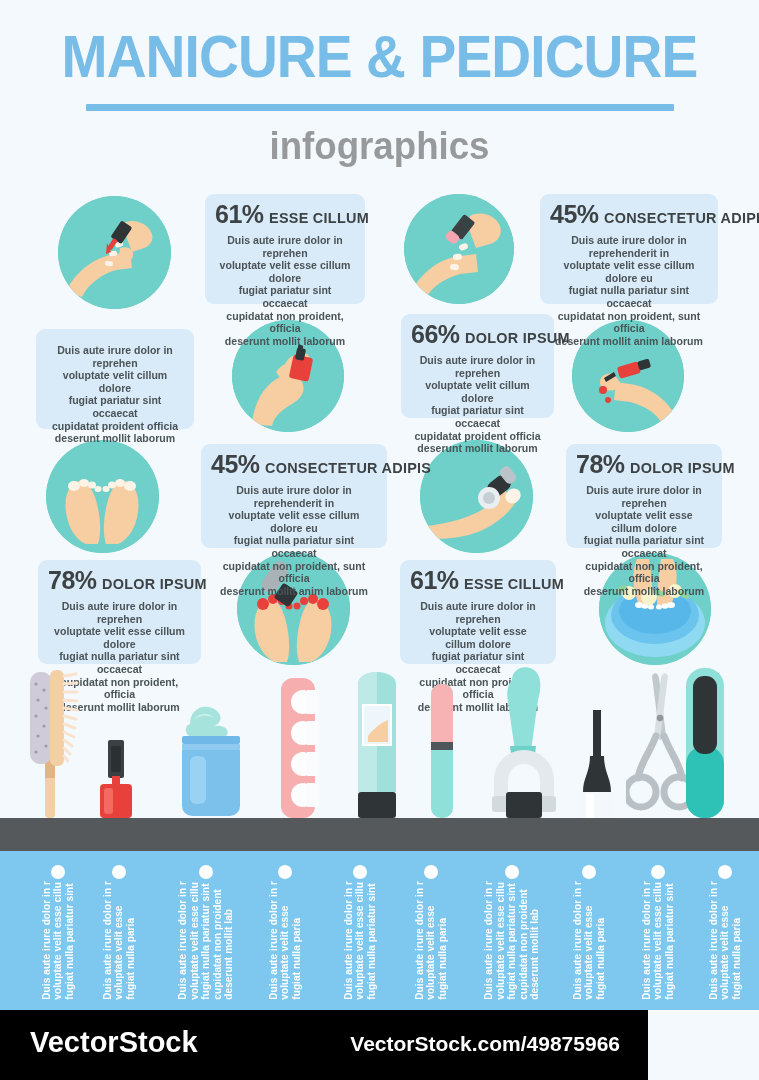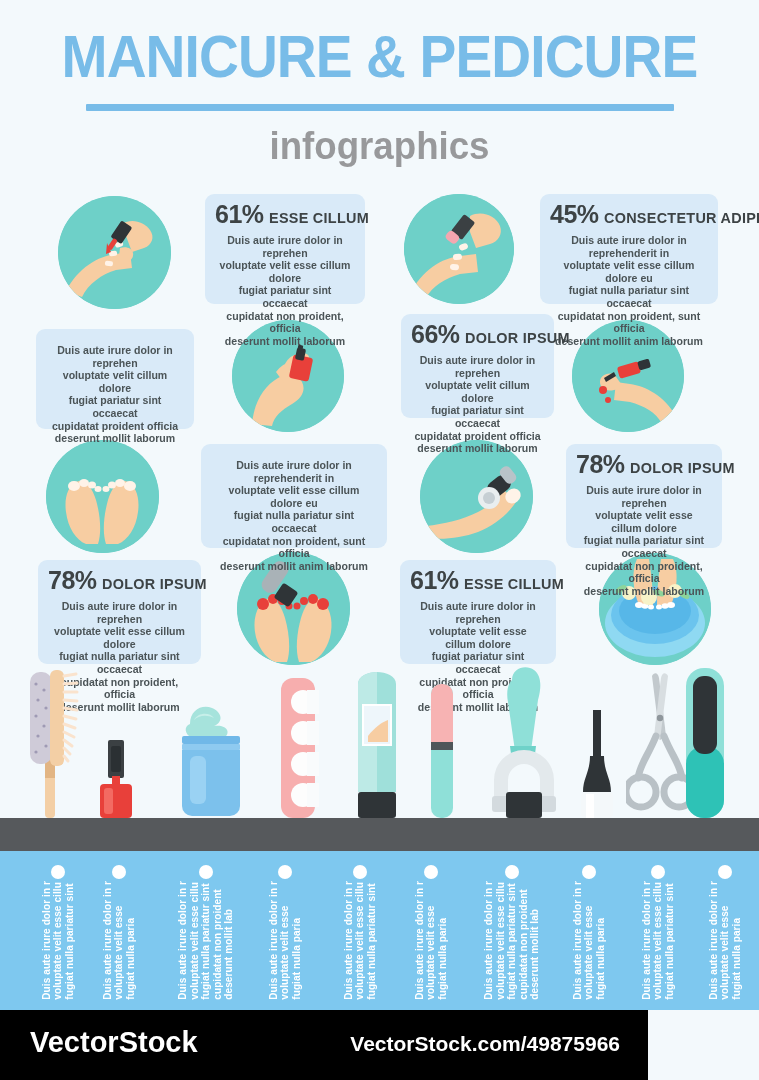--- a/index.html
+++ b/index.html
@@ -260,20 +260,23 @@
       <span class="pct">66%</span><span class="lbl">DOLOR IPSUM</span>
     </div>
     <div class="card-body" style="white-space:pre-line;">Duis aute irure dolor in reprehen
 voluptate velit cillum dolore
 fugiat pariatur sint occaecat
 cupidatat proident officia
 deserunt mollit laborum</div>
   </div>
 
   <div class="card" style="left:201px;top:444px;width:186px;height:104px;">
+    <div class="card-head">
+      <span class="pct">45%</span><span class="lbl">CONSECTETUR ADIPIS</span>
+    </div>
     <div class="card-body" style="white-space:pre-line;">Duis aute irure dolor in reprehenderit in
 voluptate velit esse cillum dolore eu
 fugiat nulla pariatur sint occaecat
 cupidatat non proident, sunt officia
 deserunt mollit anim laborum</div>
   </div>
 
   <div class="card" style="left:566px;top:444px;width:156px;height:104px;">
     <div class="card-head">
       <span class="pct">78%</span><span class="lbl">DOLOR IPSUM</span>

